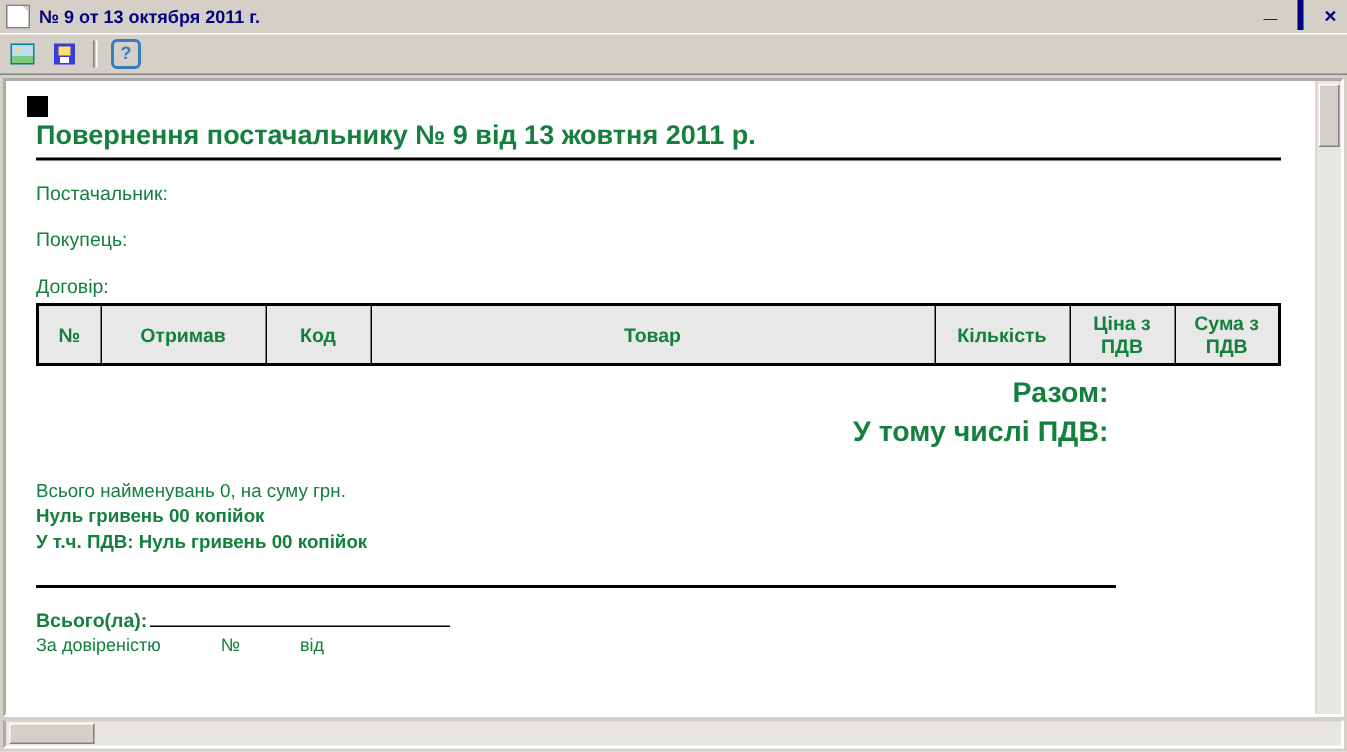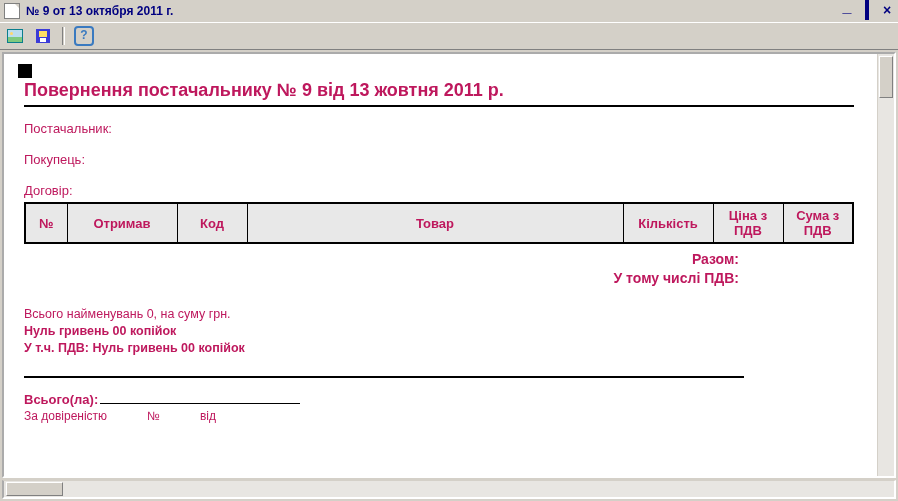--- a/index.html
+++ b/index.html
@@ -172,21 +172,21 @@
     right: 1px;
     height: 40px;
     background: #d4d0c8;
     border: 1px solid #808080;
     border-top-color: #fff;
     border-left-color: #fff;
   }
   .page {
     padding: 10px 24px 12px 20px;
     margin-right: 16px;
-    color: #be185d;
+    color: #15803d;
   }
   .select-square {
     width: 14px;
     height: 14px;
     background: #000;
     margin-left: -6px;
     margin-bottom: 2px;
   }
   .doc-title {
     font-weight: bold;
@@ -214,21 +214,21 @@
     font-weight: bold;
     font-size: 13px;
     padding: 4px 4px;
     text-align: center;
   }
   .totals {
     margin-top: 6px;
     text-align: right;
     padding-right: 115px;
     font-weight: bold;
-    font-size: 14px;
+    font-size: 19px;
     line-height: 1.35;
   }
   .summary {
     margin-top: 18px;
     font-size: 12.5px;
     line-height: 1.35;
     border-bottom: 2px solid #000;
     padding-bottom: 20px;
     width: 720px;
   }

